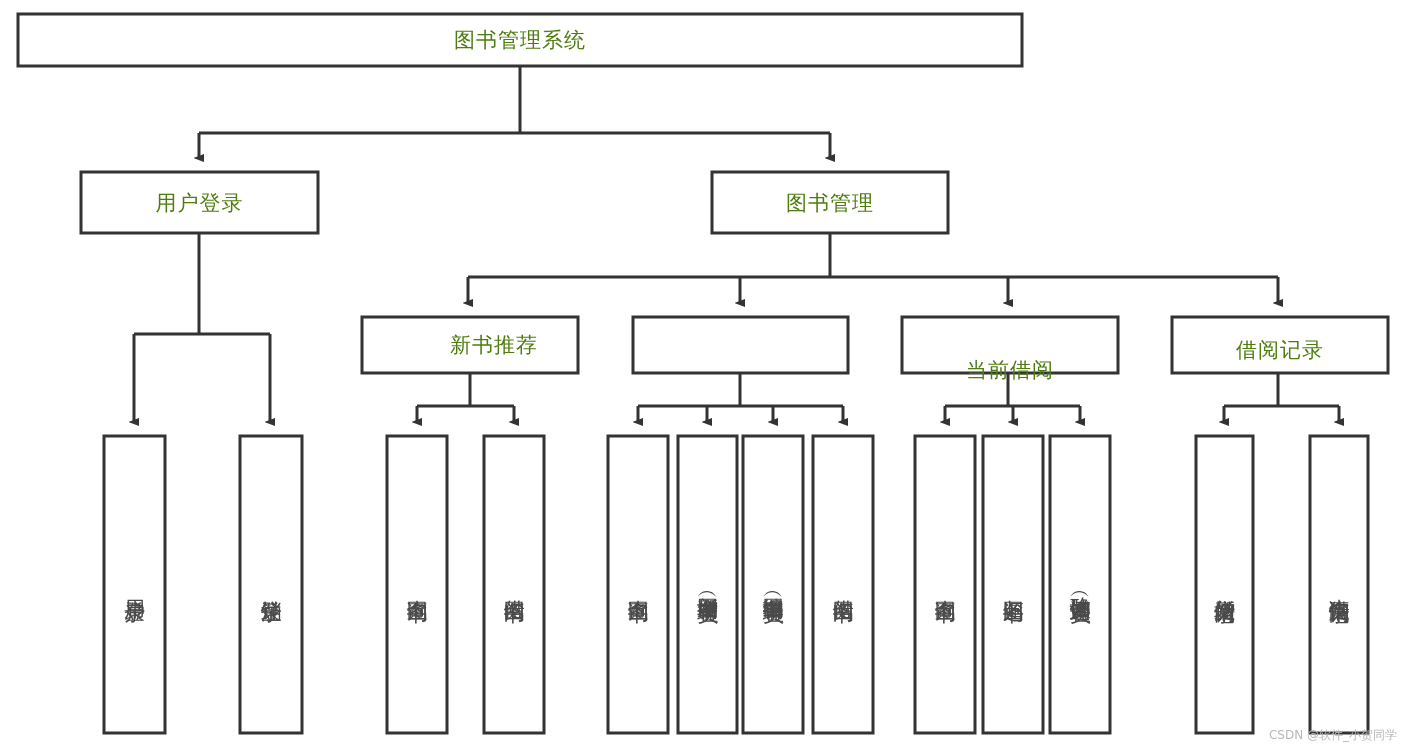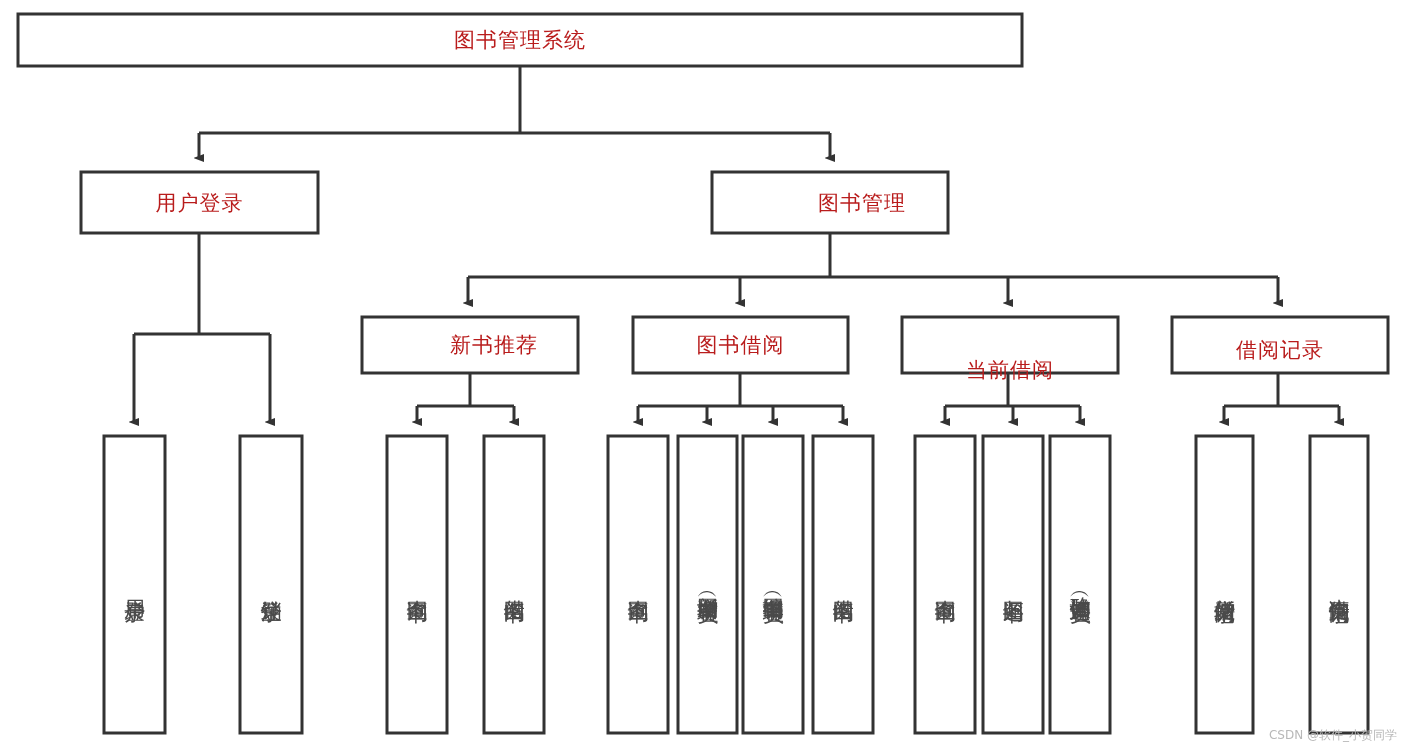--- a/index.html
+++ b/index.html
@@ -59,21 +59,21 @@
     letter-spacing: 1px;
     text-align: center;
     overflow: hidden;
   }
   .mid-text-wrap, .top-text-wrap {
     position: absolute;
     display: flex;
     align-items: center;
     justify-content: center;
     font-size: 21px;
-    color: #b91c1c;
+    color: #4d7c0f;
     letter-spacing: 1px;
     overflow: hidden;
   }
 </style>
 </head>
 <body>
 
 <div id="diagram-root">
 
   <svg id="tree-svg" viewBox="0 0 1405 747">
@@ -144,24 +144,23 @@
     <rect class="node-box" x="915" y="436" width="60" height="297"></rect>
     <rect class="node-box" x="983" y="436" width="60" height="297"></rect>
     <rect class="node-box" x="1050" y="436" width="60" height="297"></rect>
     <rect class="node-box" x="1196" y="436" width="57" height="297"></rect>
     <rect class="node-box" x="1310" y="436" width="58" height="297"></rect>
   </svg>
 
   <div class="top-text-wrap" style="left:18px; top:14px; width:1004px; height:52px;">图书管理系统</div>
 
   <div class="mid-text-wrap" style="left:81px; top:172px; width:237px; height:61px;">用户登录</div>
-  <div class="mid-text-wrap" style="left:712px; top:172px; width:236px; height:61px;padding-left:32px;">图书管理</div>
+  <div class="mid-text-wrap" style="left:712px; top:172px; width:236px; height:61px;">图书管理</div>
 
   <div class="mid-text-wrap" style="left:362px; top:317px; width:216px; height:56px;padding-left:24px;">新书推荐</div>
-  <div class="mid-text-wrap" style="left:633px; top:317px; width:215px; height:56px;">图书借阅</div>
   <div class="mid-text-wrap" style="left:902px; top:317px; width:216px; height:56px;margin-top:25px;">当前借阅</div>
   <div class="mid-text-wrap" style="left:1172px; top:317px; width:216px; height:66px;">借阅记录</div>
 
   <div class="leaf-text-wrap" style="left:104px; top:436px; width:61px; height:297px;">用户登录</div>
   <div class="leaf-text-wrap" style="left:240px; top:436px; width:62px; height:297px;">注销登录</div>
   <div class="leaf-text-wrap" style="left:387px; top:436px; width:60px; height:297px;">查询图书</div>
   <div class="leaf-text-wrap" style="left:484px; top:436px; width:60px; height:297px;">借阅图书</div>
   <div class="leaf-text-wrap" style="left:608px; top:436px; width:60px; height:297px;">查询图书</div>
   <div class="leaf-text-wrap" style="left:678px; top:436px; width:59px; height:297px;">新增图书（管理员）</div>
   <div class="leaf-text-wrap" style="left:743px; top:436px; width:60px; height:297px;">编辑图书（管理员）</div>

